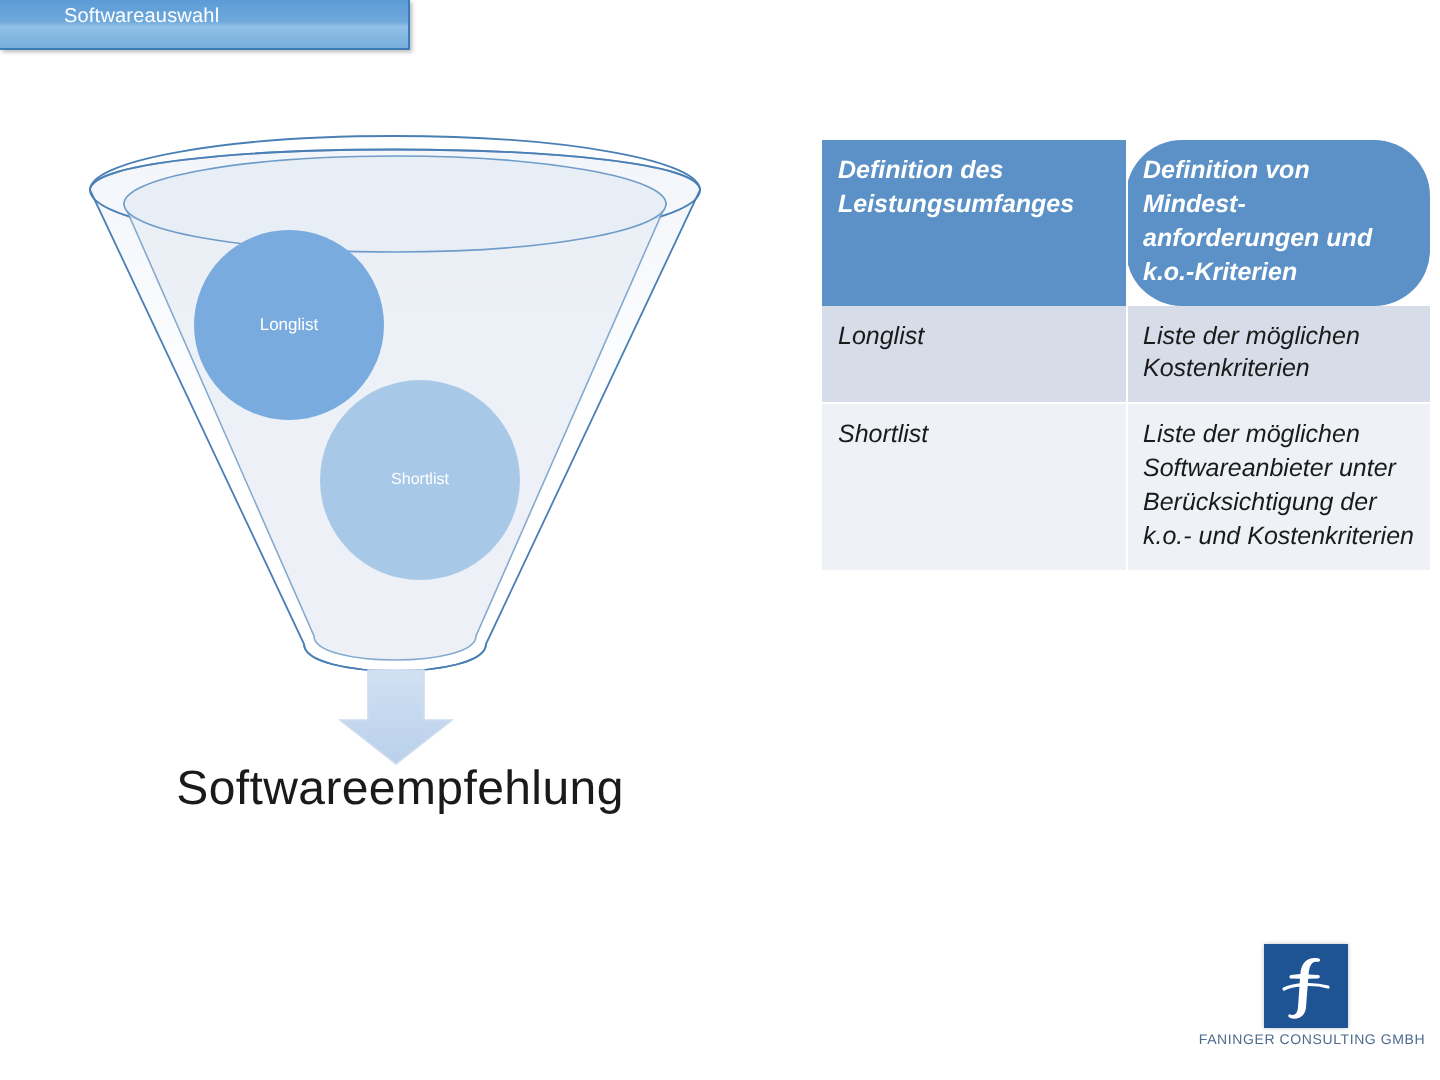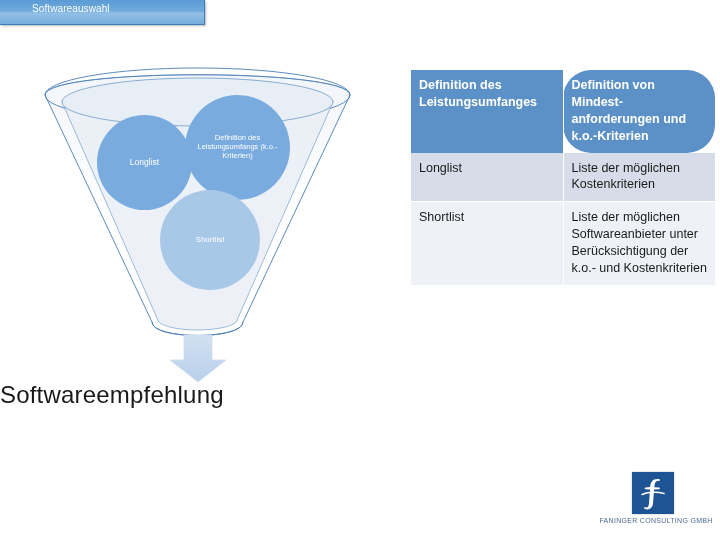--- a/index.html
+++ b/index.html
@@ -91,21 +91,21 @@
     display: block;
     padding: 0 6px;
   }
 
   
   .caption {
     position: absolute;
     left: 0;
     top: 381px;
     width: 400px;
-    text-align: left;
+    text-align: center;
     font-size: 24px;
     color: #1a1a1a;
     letter-spacing: 0.2px;
   }
 
   
   .info-table {
     position: absolute;
     left: 411px;
     top: 70px;
@@ -113,20 +113,21 @@
     border-collapse: collapse;
     table-layout: fixed;
   }
   .info-table th,
   .info-table td {
     vertical-align: top;
     text-align: left;
     padding: 7px 8px 8px 8px;
     font-weight: normal;
     line-height: 1.35;
+    font-style: italic;
   }
   .info-table th {
     background: #5b91c6;
     color: #ffffff;
     font-weight: bold;
     font-size: 12.5px;
     border-right: 1px solid #ffffff;
   }
   .info-table th:last-child { border-right: none; border-radius: 28px; }
   .info-table td {
@@ -210,23 +211,20 @@
              C 238 284, 157 284, 157 268
              Z" fill="#eaeff6" stroke="#6f9cc8" stroke-width="0.8" opacity="0.85"></path>
 
     <ellipse cx="197.5" cy="52" rx="135.5" ry="24" fill="#e8eef6" stroke="#6f9cc8" stroke-width="0.8"></ellipse>
   </svg>
 
   <div class="circle circle-longlist">
     <span class="circle-label">Longlist</span>
   </div>
 
-  <div class="circle circle-definition">
-    <span class="circle-label">Definition des Leistungsumfangs (k.o.-Kriterien)</span>
-  </div>
 
   <div class="circle circle-shortlist">
     <span class="circle-label">Shortlist</span>
   </div>
 
   <svg class="funnel-svg" width="400" height="350" viewBox="0 0 400 350" style="pointer-events:none">
     <path d="M 152 272 C 152 290, 243 290, 243 272" fill="none" stroke="#4a7fb5" stroke-width="0.9"></path>
     <path d="M 45 45 C 45 18, 350 18, 350 45" fill="none" stroke="#4a7fb5" stroke-width="0.9" opacity="0.6"></path>
   </svg>
 

